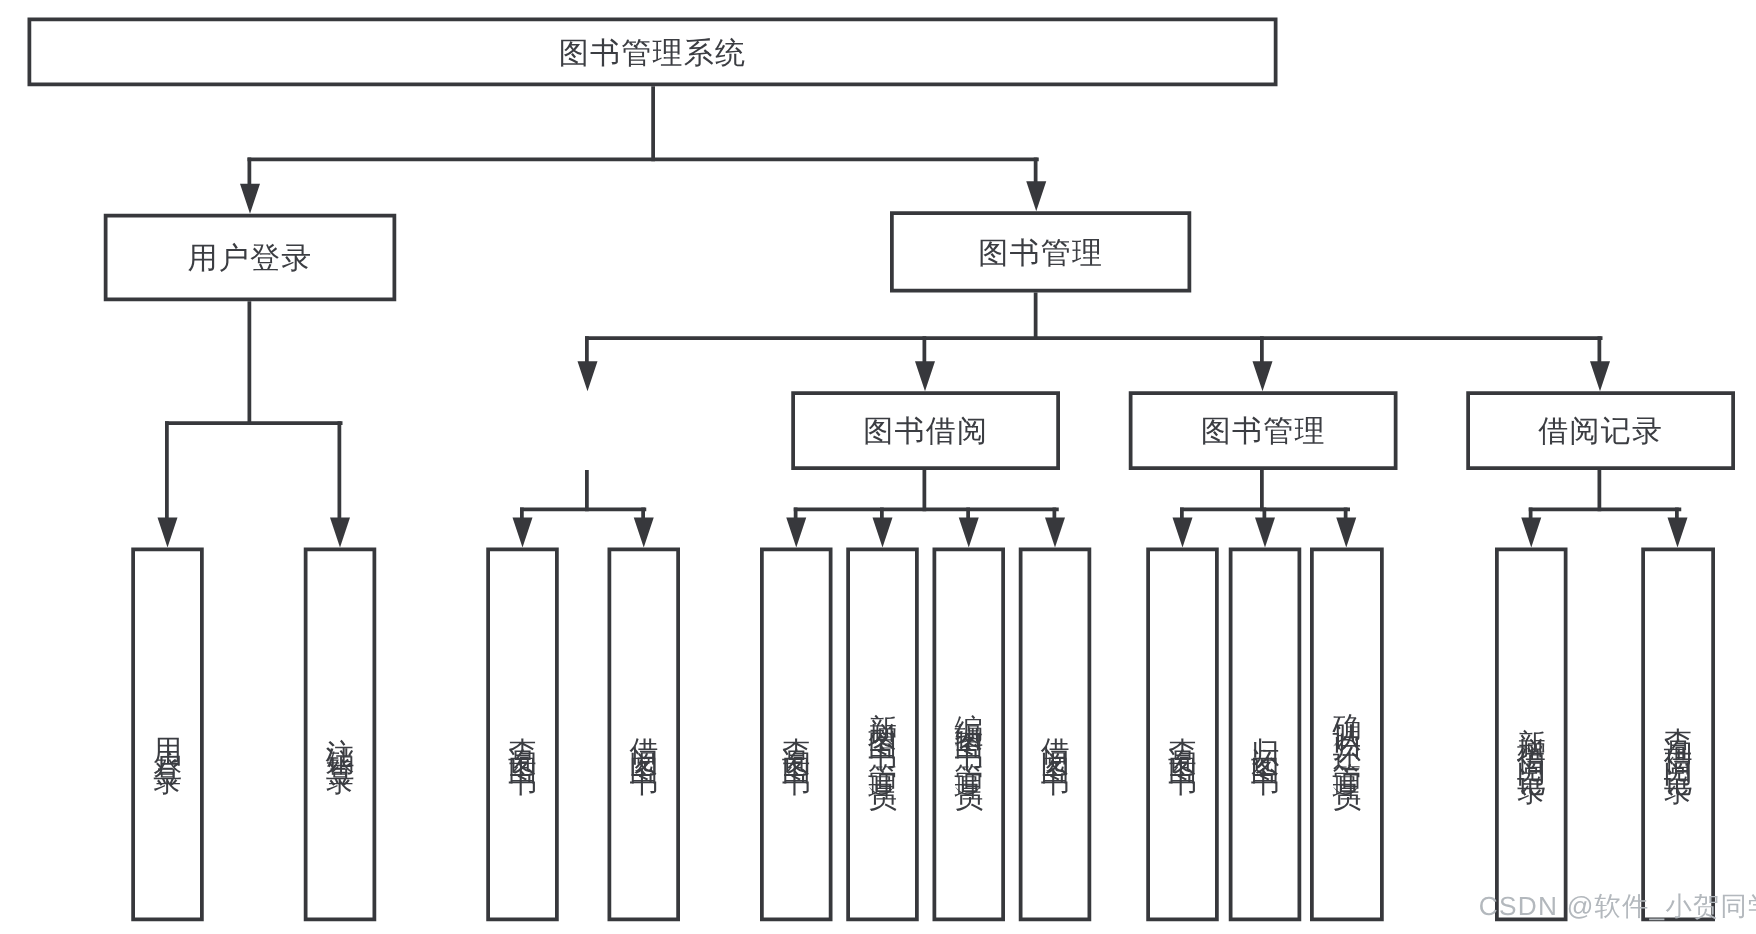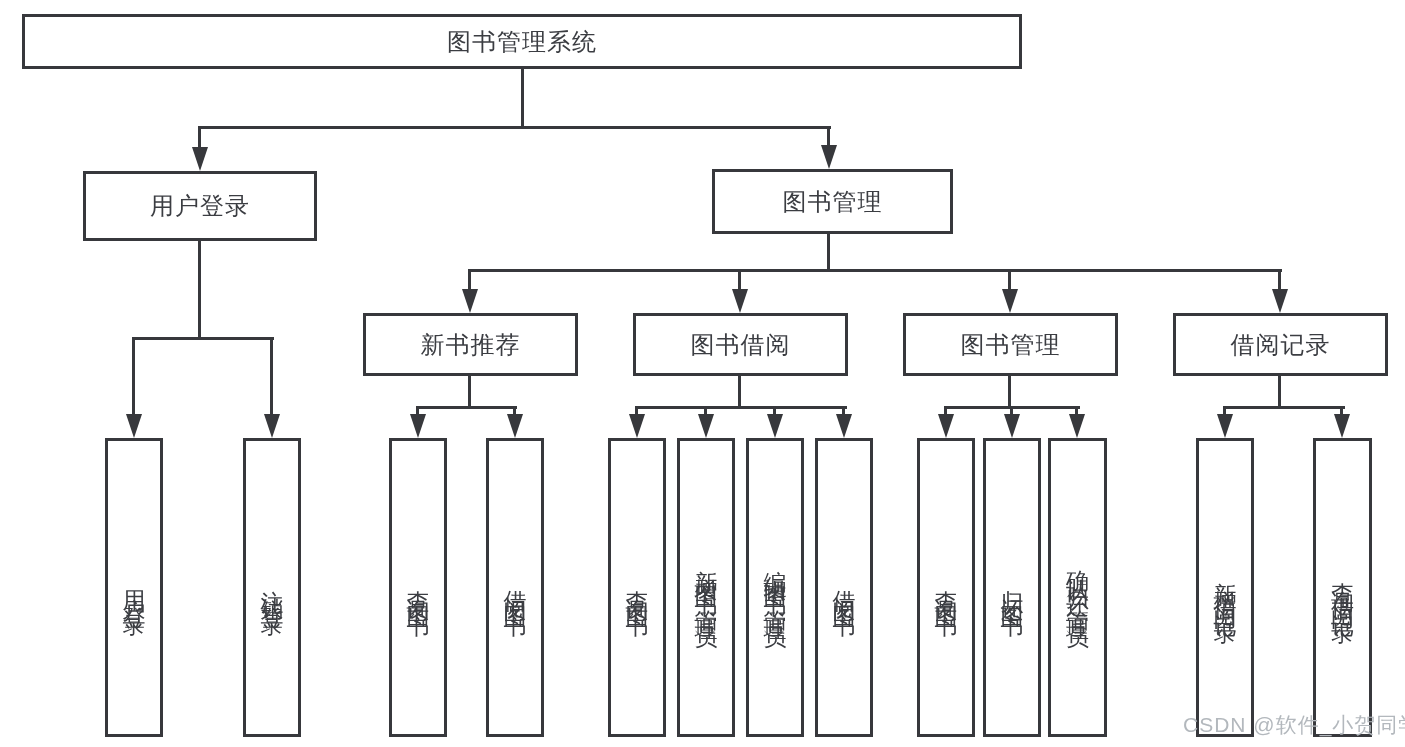--- a/index.html
+++ b/index.html
@@ -74,21 +74,20 @@
   <div class="hl" style="left:468px;top:269px;width:814px"></div>
   <div class="vl" style="left:468px;top:269px;height:22px"></div>
   <div class="ah" style="left:462px;top:289px"></div>
   <div class="vl" style="left:738px;top:269px;height:22px"></div>
   <div class="ah" style="left:732px;top:289px"></div>
   <div class="vl" style="left:1008px;top:269px;height:22px"></div>
   <div class="ah" style="left:1002px;top:289px"></div>
   <div class="vl" style="left:1278px;top:269px;height:22px"></div>
   <div class="ah" style="left:1272px;top:289px"></div>
 
-  <div class="box h" style="left:363px;top:313px;width:215px;height:63px">新书推荐</div>
   <div class="box h" style="left:633px;top:313px;width:215px;height:63px">图书借阅</div>
   <div class="box h" style="left:903px;top:313px;width:215px;height:63px">图书管理</div>
   <div class="box h" style="left:1173px;top:313px;width:215px;height:63px">借阅记录</div>
 
   <div class="vl" style="left:468px;top:376px;height:33px"></div>
   <div class="vl" style="left:738px;top:376px;height:33px"></div>
   <div class="vl" style="left:1008px;top:376px;height:33px"></div>
   <div class="vl" style="left:1278px;top:376px;height:33px"></div>
 
   <div class="hl" style="left:416px;top:406px;width:101px"></div>

